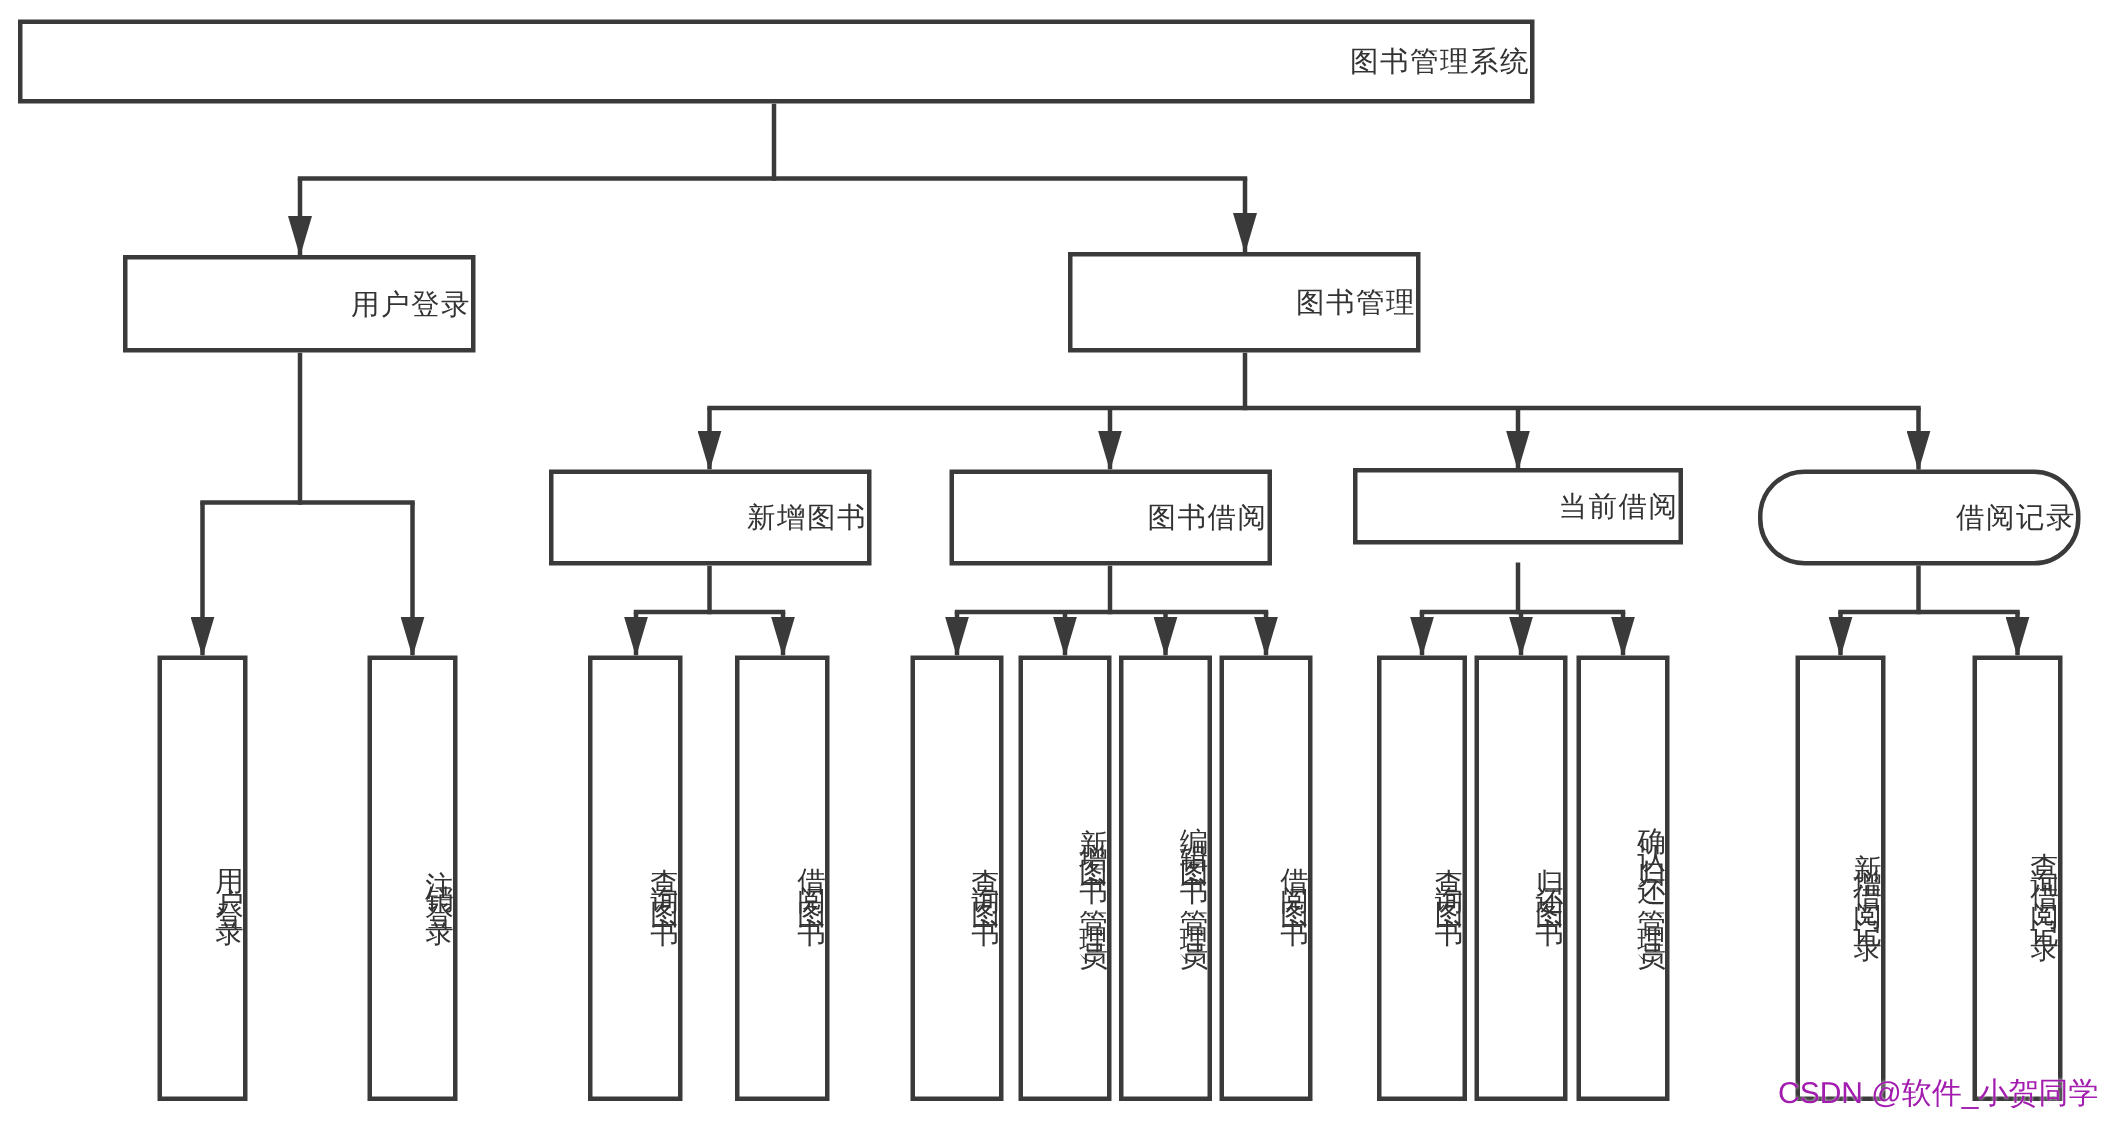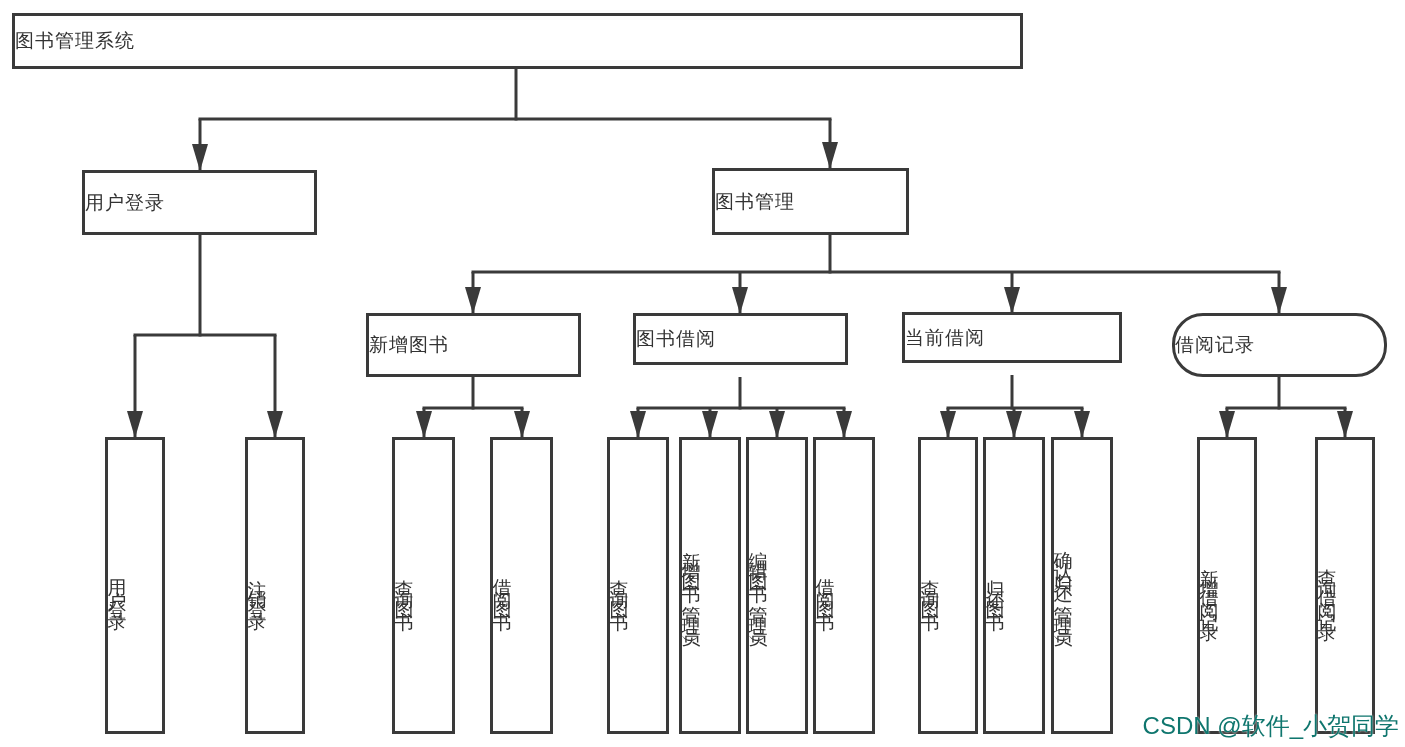--- a/index.html
+++ b/index.html
@@ -9,42 +9,42 @@
     background:#ffffff;
     font-family:"Liberation Sans",sans-serif;
     overflow:hidden;
   }
   .connectors{position:absolute;left:0;top:0;width:1405px;height:747px;}
   .box{
     position:absolute;
     box-sizing:border-box;
     background:#ffffff;
     border:3px solid #3a3a3a;
-    display:flex;align-items:center;justify-content:flex-start;
+    display:flex;align-items:center;justify-content:flex-end;
     color:#333333;
   }
   .hlabel{
     font-size:19px;
     letter-spacing:1px;
     color:#333333;
     white-space:nowrap;
   }
   .vlabel{
     writing-mode:vertical-rl;
     text-orientation:mixed;
     font-size:19px;
     line-height:1;
     letter-spacing:11px;
     color:#333333;
   }
   .watermark{
     position:absolute;
     right:6px;bottom:5px;
-    font-size:24px;
-    color:#0f766e;
+    font-size:20px;
+    color:#a21caf;
     text-shadow:0 0 2px #ffffff;
     z-index:5;
     white-space:nowrap;
   }
 </style>
 </head>
 <body>
 
 <div class="stage">
 
@@ -98,28 +98,28 @@
     </g>
   </svg>
 
   <div class="box" style="left:12px;top:13px;width:1011px;height:56px;">
     <span class="hlabel">图书管理系统</span>
   </div>
 
   <div class="box" style="left:82px;top:170px;width:235px;height:65px;">
     <span class="hlabel">用户登录</span>
   </div>
-  <div class="box" style="left:712px;top:168px;width:197px;height:67px;">
+  <div class="box" style="left:712px;top:168px;width:235px;height:67px;">
     <span class="hlabel">图书管理</span>
   </div>
 
   <div class="box" style="left:366px;top:313px;width:215px;height:64px;">
     <span class="hlabel">新增图书</span>
   </div>
-  <div class="box" style="left:633px;top:313px;width:215px;height:52px;">
+  <div class="box" style="left:633px;top:313px;width:215px;height:64px;">
     <span class="hlabel">图书借阅</span>
   </div>
   <div class="box" style="left:902px;top:312px;width:220px;height:51px;">
     <span class="hlabel">当前借阅</span>
   </div>
   <div class="box" style="left:1172px;top:313px;width:215px;height:64px;border-radius:31px;">
     <span class="hlabel">借阅记录</span>
   </div>
 
   <div class="box" style="left:105px;top:437px;width:60px;height:297px;">

